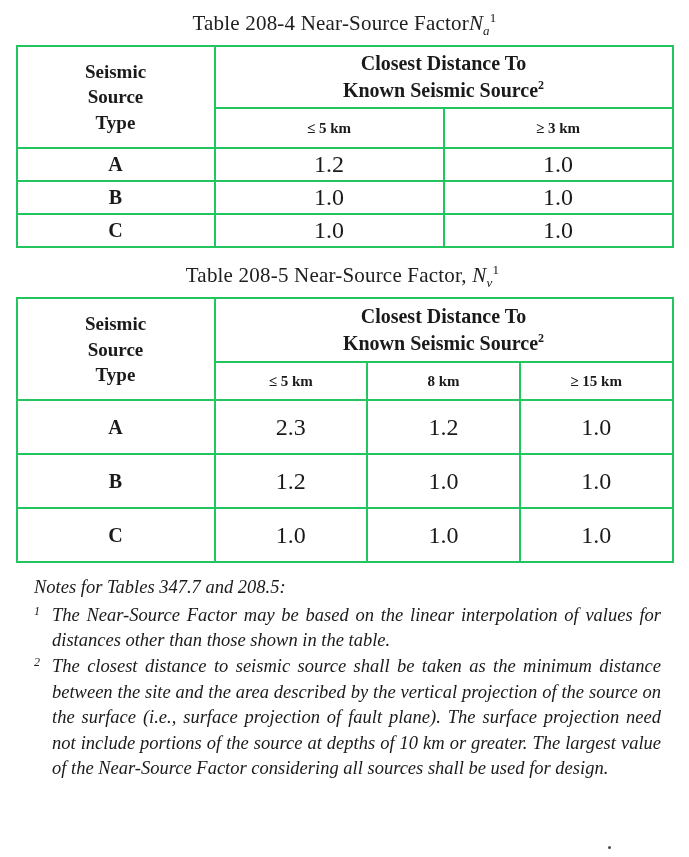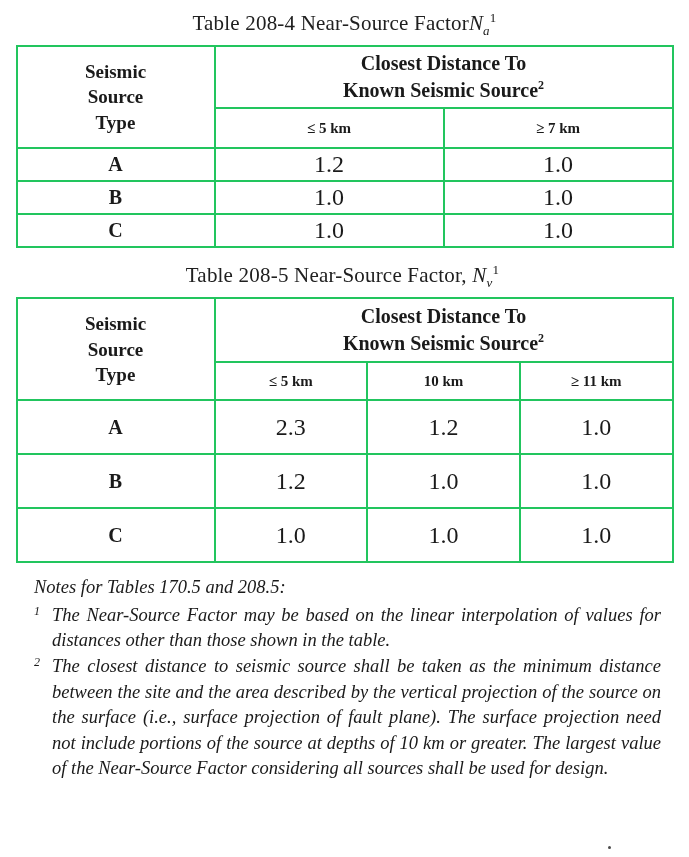--- a/index.html
+++ b/index.html
@@ -163,21 +163,21 @@
         <div>Source</div>
         <div>Type</div>
       </td>
       <td class="hdr-dist" colspan="2">
         <div>Closest Distance To</div>
         <div><span>Known Seismic Source</span><span class="sup">2</span></div>
       </td>
     </tr>
     <tr>
       <td class="hdr-sub hdr-sub-cell">≤ 5 km</td>
-      <td class="hdr-sub hdr-sub-cell">≥ 7 km</td>
+      <td class="hdr-sub hdr-sub-cell">≥ 3 km</td>
     </tr>
     <tr class="row-data">
       <td class="cell-type">A</td>
       <td class="cell-val">1.2</td>
       <td class="cell-val">1.0</td>
     </tr>
     <tr class="row-data">
       <td class="cell-type">B</td>
       <td class="cell-val">1.0</td>
       <td class="cell-val">1.0</td>
@@ -202,22 +202,22 @@
         <div>Source</div>
         <div>Type</div>
       </td>
       <td class="hdr-dist" colspan="3">
         <div>Closest Distance To</div>
         <div><span>Known Seismic Source</span><span class="sup">2</span></div>
       </td>
     </tr>
     <tr>
       <td class="hdr-sub hdr-sub-cell">≤ 5 km</td>
-      <td class="hdr-sub hdr-sub-cell">10 km</td>
-      <td class="hdr-sub hdr-sub-cell">≥ 11 km</td>
+      <td class="hdr-sub hdr-sub-cell">8 km</td>
+      <td class="hdr-sub hdr-sub-cell">≥ 15 km</td>
     </tr>
     <tr class="row-data">
       <td class="cell-type">A</td>
       <td class="cell-val">2.3</td>
       <td class="cell-val">1.2</td>
       <td class="cell-val">1.0</td>
     </tr>
     <tr class="row-data">
       <td class="cell-type">B</td>
       <td class="cell-val">1.2</td>
@@ -227,21 +227,21 @@
     <tr class="row-data">
       <td class="cell-type">C</td>
       <td class="cell-val">1.0</td>
       <td class="cell-val">1.0</td>
       <td class="cell-val">1.0</td>
     </tr>
   </tbody>
     </table>
 
   <div class="notes">
-    <div class="notes-title">Notes for Tables 170.5 and 208.5:</div>
+    <div class="notes-title">Notes for Tables 347.7 and 208.5:</div>
 
     <div class="note note-1">
       <div class="marker">1</div>
       <div class="note-text">The Near-Source Factor may be based on the linear interpolation of values for distances other than those shown in the table.</div>
     </div>
 
     <div class="note note-2">
       <div class="marker">2</div>
       <div class="note-text">The closest distance to seismic source shall be taken as the minimum distance between the site and the area described by the vertical projection of the source on the surface (i.e., surface projection of fault plane). The surface projection need not include portions of the source at depths of 10 km or greater. The largest value of the Near-Source Factor considering all sources shall be used for design.</div>
     </div>

